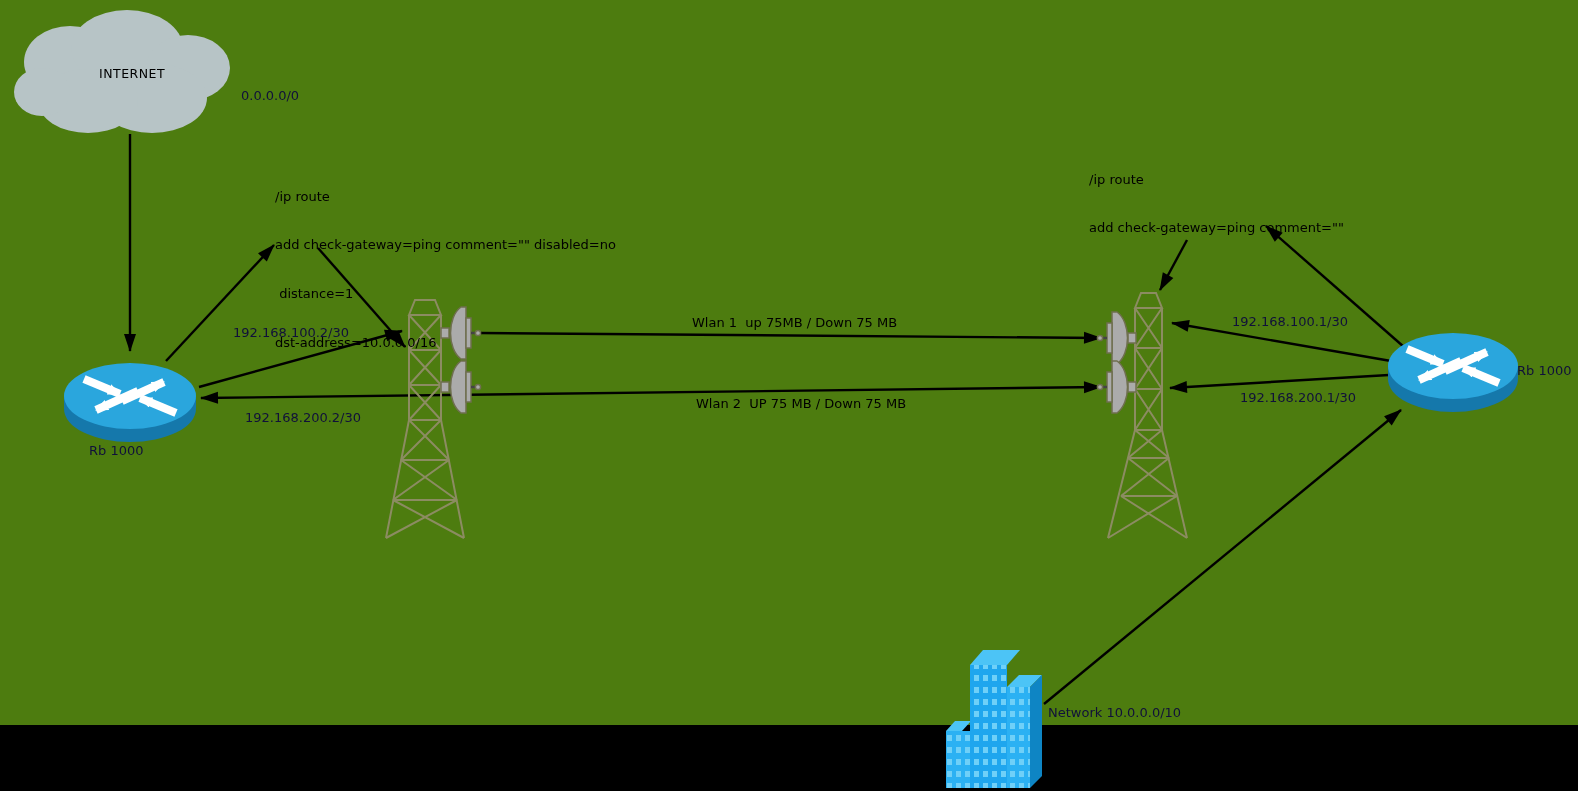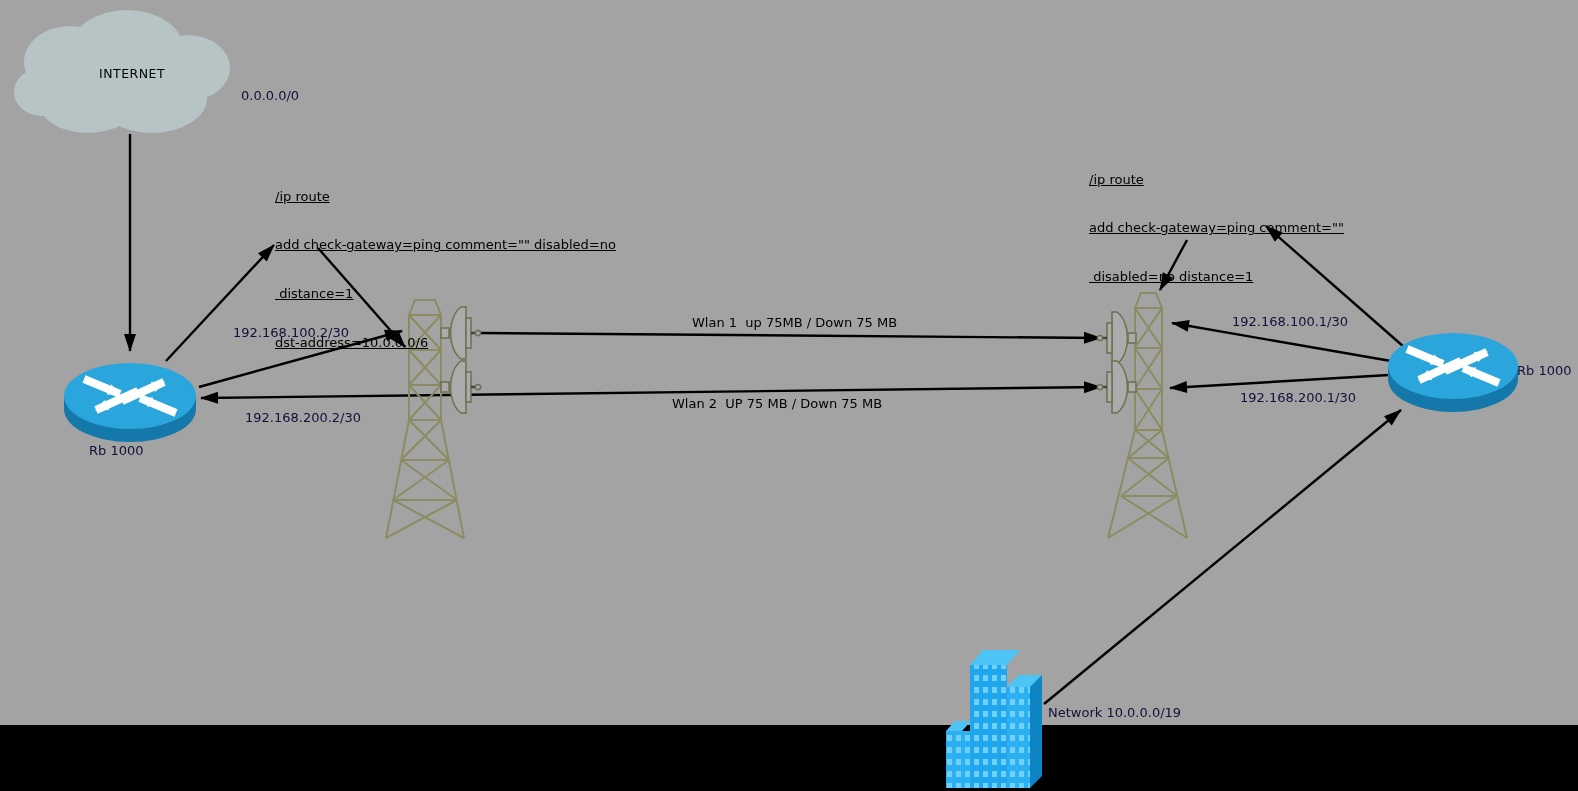--- a/index.html
+++ b/index.html
@@ -1,24 +1,24 @@
 <!DOCTYPE html>
 <html><head>
 <meta charset="utf-8">
 <style>
   html,body{margin:0;padding:0;background:#fff;}
   #canvas{
-    position:relative;width:1578px;height:791px;overflow:hidden;background:#a3a3a3;
+    position:relative;width:1578px;height:791px;overflow:hidden;background:#4d7c0f;
     font-family:"DejaVu Sans","Liberation Sans",sans-serif;
   }
   #diagram-svg{position:absolute;left:0;top:0;}
   .txt{position:absolute;white-space:pre;font-size:13px;color:#000;}
   .lbl{color:#10103a;}
   .cfg{position:absolute;font-size:13px;line-height:16.3px;color:#000;white-space:pre;}
-  .cfg div{white-space:pre;text-decoration:underline;}
+  .cfg div{white-space:pre;}
   .internet-label{font-size:12.5px;letter-spacing:.5px;}
 </style>
 </head>
 <body>
 
 <div id="canvas">
 
   <svg id="diagram-svg" width="1578" height="791" viewBox="0 0 1578 791">
     <defs>
       <marker id="ah" markerUnits="userSpaceOnUse" markerWidth="20" markerHeight="16" refX="18" refY="7" orient="auto-start-reverse">
@@ -147,40 +147,39 @@
   </svg>
 
   <div class="txt internet-label" style="left:99px;top:66px;">INTERNET</div>
 
   <div class="txt lbl" style="left:241px;top:88px;">0.0.0.0/0</div>
 
   <div class="cfg" style="left:275px;top:156px;">
     <div>/ip route</div>
     <div>add check-gateway=ping comment="" disabled=no</div>
     <div> distance=1</div>
-    <div>dst-address=10.0.0.0/6</div>
+    <div>dst-address=10.0.0.0/16</div>
   </div>
 
   <div class="cfg" style="left:1089px;top:139px;">
     <div>/ip route</div>
     <div>add check-gateway=ping comment=""</div>
-    <div> disabled=no distance=1</div>
   </div>
 
   <div class="txt lbl" style="left:233px;top:325px;">192.168.100.2/30</div>
 
   <div class="txt lbl" style="left:245px;top:410px;">192.168.200.2/30</div>
 
   <div class="txt" style="left:676px;top:315px;margin-left:16px;">Wlan 1  up 75MB / Down 75 MB</div>
 
-  <div class="txt" style="left:672px;top:396px;">Wlan 2  UP 75 MB / Down 75 MB</div>
+  <div class="txt" style="left:696px;top:396px;">Wlan 2  UP 75 MB / Down 75 MB</div>
 
   <div class="txt lbl" style="left:1232px;top:314px;">192.168.100.1/30</div>
 
   <div class="txt lbl" style="left:1240px;top:390px;">192.168.200.1/30</div>
 
   <div class="txt lbl" style="left:89px;top:443px;">Rb 1000</div>
 
   <div class="txt lbl" style="left:1517px;top:363px;">Rb 1000</div>
 
-  <div class="txt lbl" style="left:1048px;top:705px;">Network 10.0.0.0/19</div>
+  <div class="txt lbl" style="left:1048px;top:705px;">Network 10.0.0.0/10</div>
 
 </div>
 
 </body></html>

